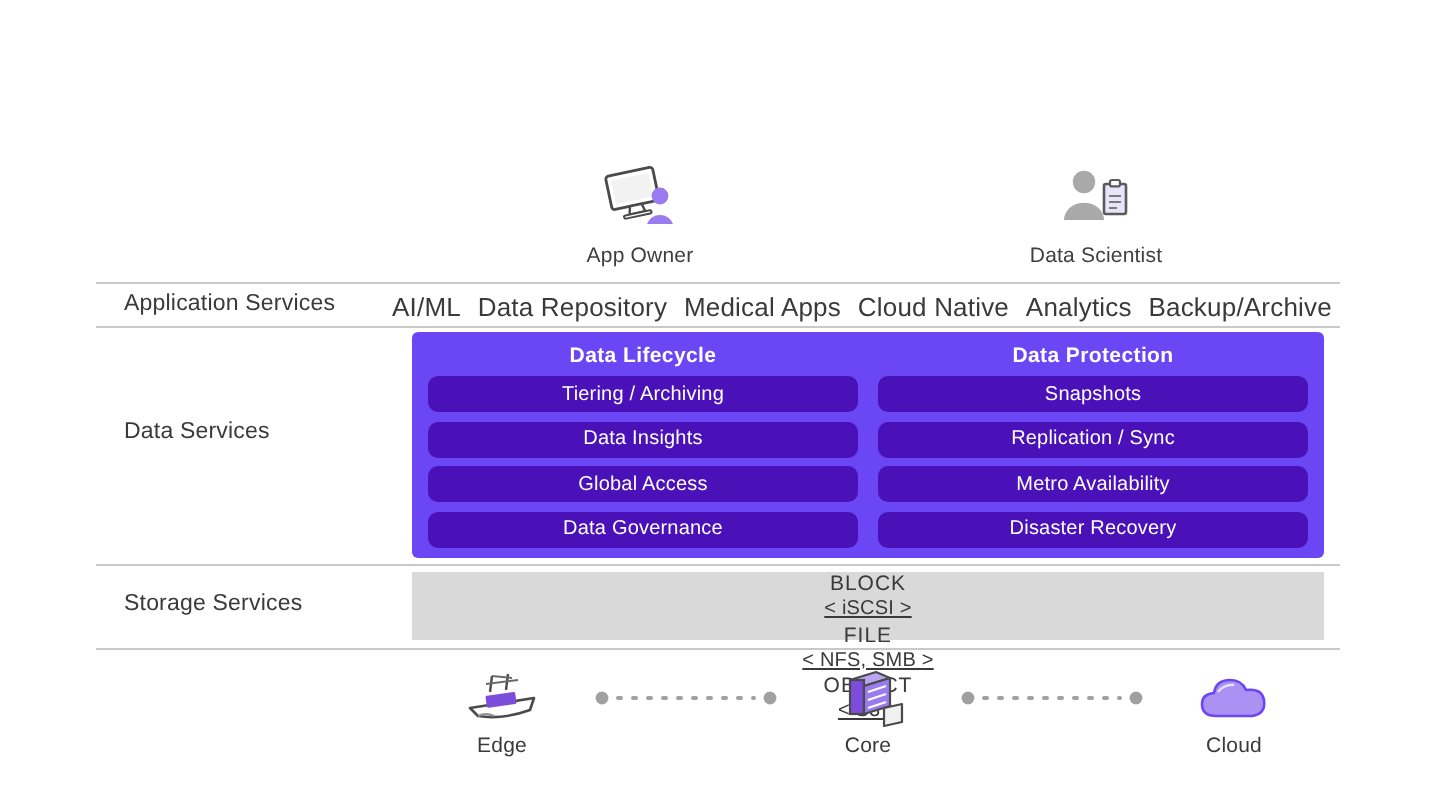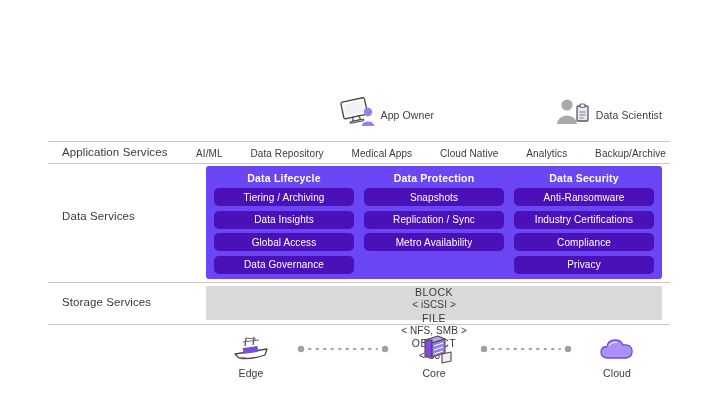--- a/index.html
+++ b/index.html
@@ -23,21 +23,21 @@
     left: 206px;
     top: 72px;
     width: 456px;
     height: 62px;
     display: flex;
     align-items: flex-end;
   }
   .persona {
     flex: 1 1 0;
     display: flex;
-    flex-direction: row;
+    flex-direction: column;
     align-items: center;
     justify-content: flex-end;
   }
   .persona-icon {
     width: 46px;
     height: 40px;
     position: relative;
     display: block;
   }
   .persona-label {
@@ -79,21 +79,21 @@
     position: absolute;
     left: 196px;
     top: 145px;
     width: 470px;
     height: 16px;
     display: flex;
     align-items: center;
     justify-content: space-between;
   }
   .app-item {
-    font-size: 10px;
+    font-size: 13px;
     color: #3a3a3a;
     white-space: nowrap;
     letter-spacing: .1px;
     text-align: center;
   }
 
   
   .panel {
     position: absolute;
     left: 206px;
@@ -157,20 +157,21 @@
     display: block;
     font-size: 10.5px;
     color: #3a3a3a;
     letter-spacing: .5px;
   }
   .storage-proto {
     display: block;
     font-size: 10px;
     color: #3a3a3a;
     letter-spacing: .1px;
+    text-decoration: underline;
   }
 
   
   .tiers {
     position: absolute;
     left: 206px;
     top: 332px;
     width: 456px;
     height: 60px;
     display: flex;
@@ -266,29 +267,23 @@
     <div class="pill">Data Insights</div>
     <div class="pill">Global Access</div>
     <div class="pill">Data Governance</div>
   </div>
 
   <div class="panel-col">
     <div class="col-title">Data Protection</div>
     <div class="pill">Snapshots</div>
     <div class="pill">Replication / Sync</div>
     <div class="pill">Metro Availability</div>
-  </div>
-
-  <div class="panel-col">
-    <div class="col-title">Data Security</div>
-    <div class="pill">Anti-Ransomware</div>
-    <div class="pill">Industry Certifications</div>
-    <div class="pill">Compliance</div>
-    <div class="pill">Privacy</div>
-  </div>
+    <div class="pill">Disaster Recovery</div>
+  </div>
+
 
 </div>
 
 <div class="storage-bar">
   <div class="storage-col">
     <span class="storage-name">BLOCK</span>
     <span class="storage-proto">&lt; iSCSI &gt;</span>
   </div>
   <div class="storage-col">
     <span class="storage-name">FILE</span>

